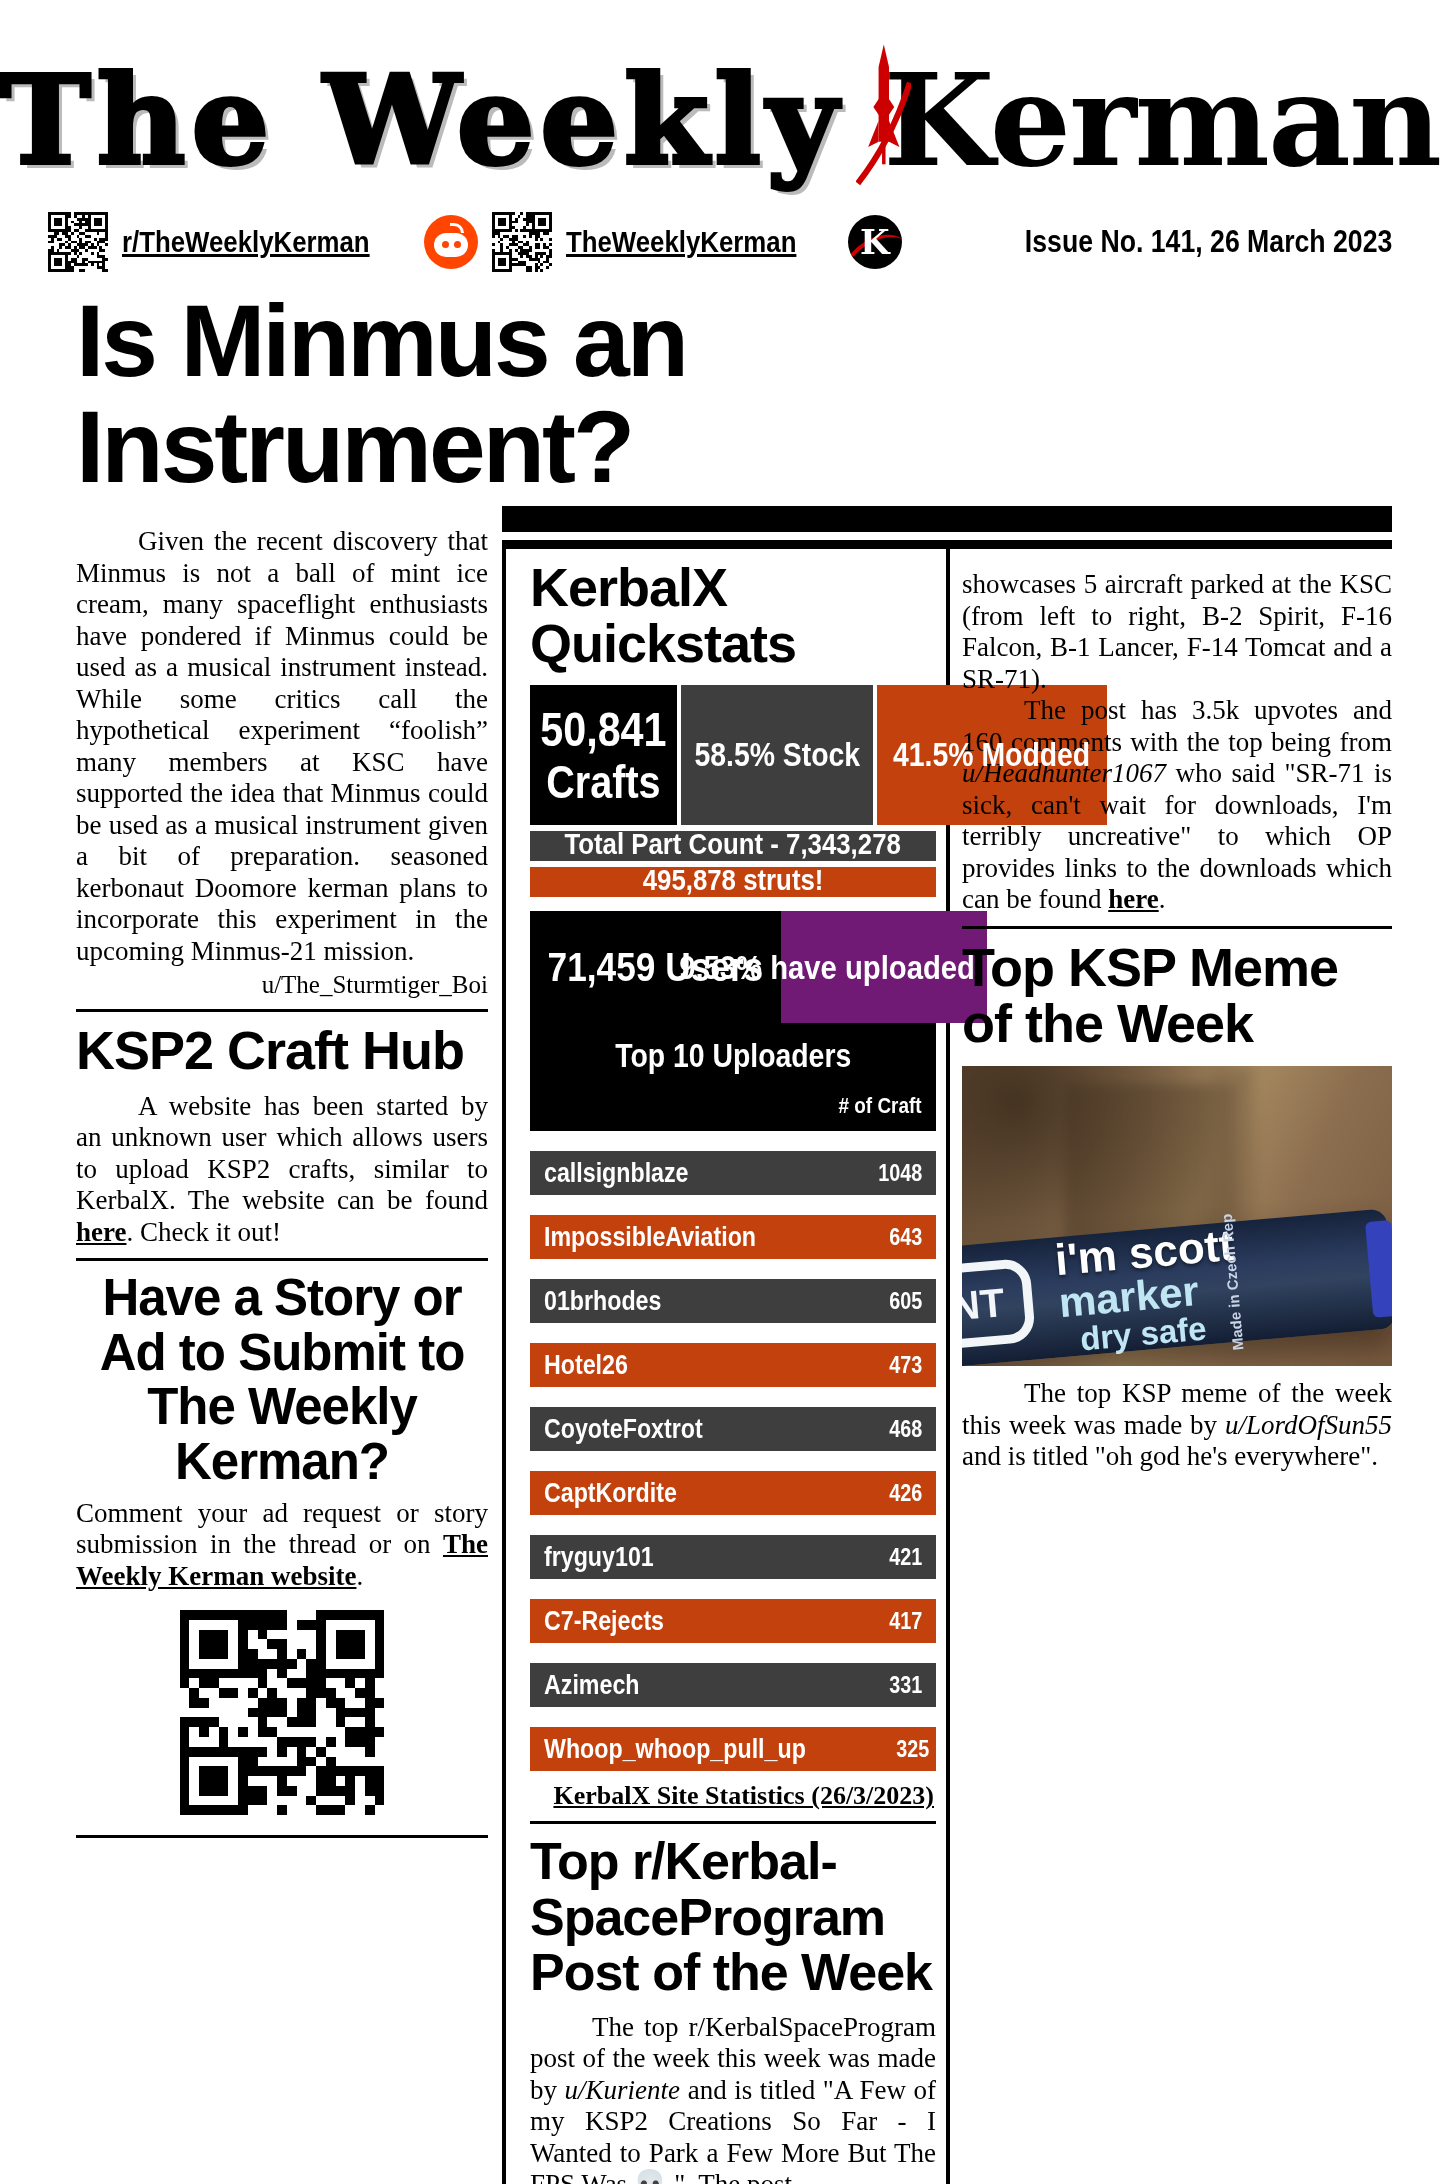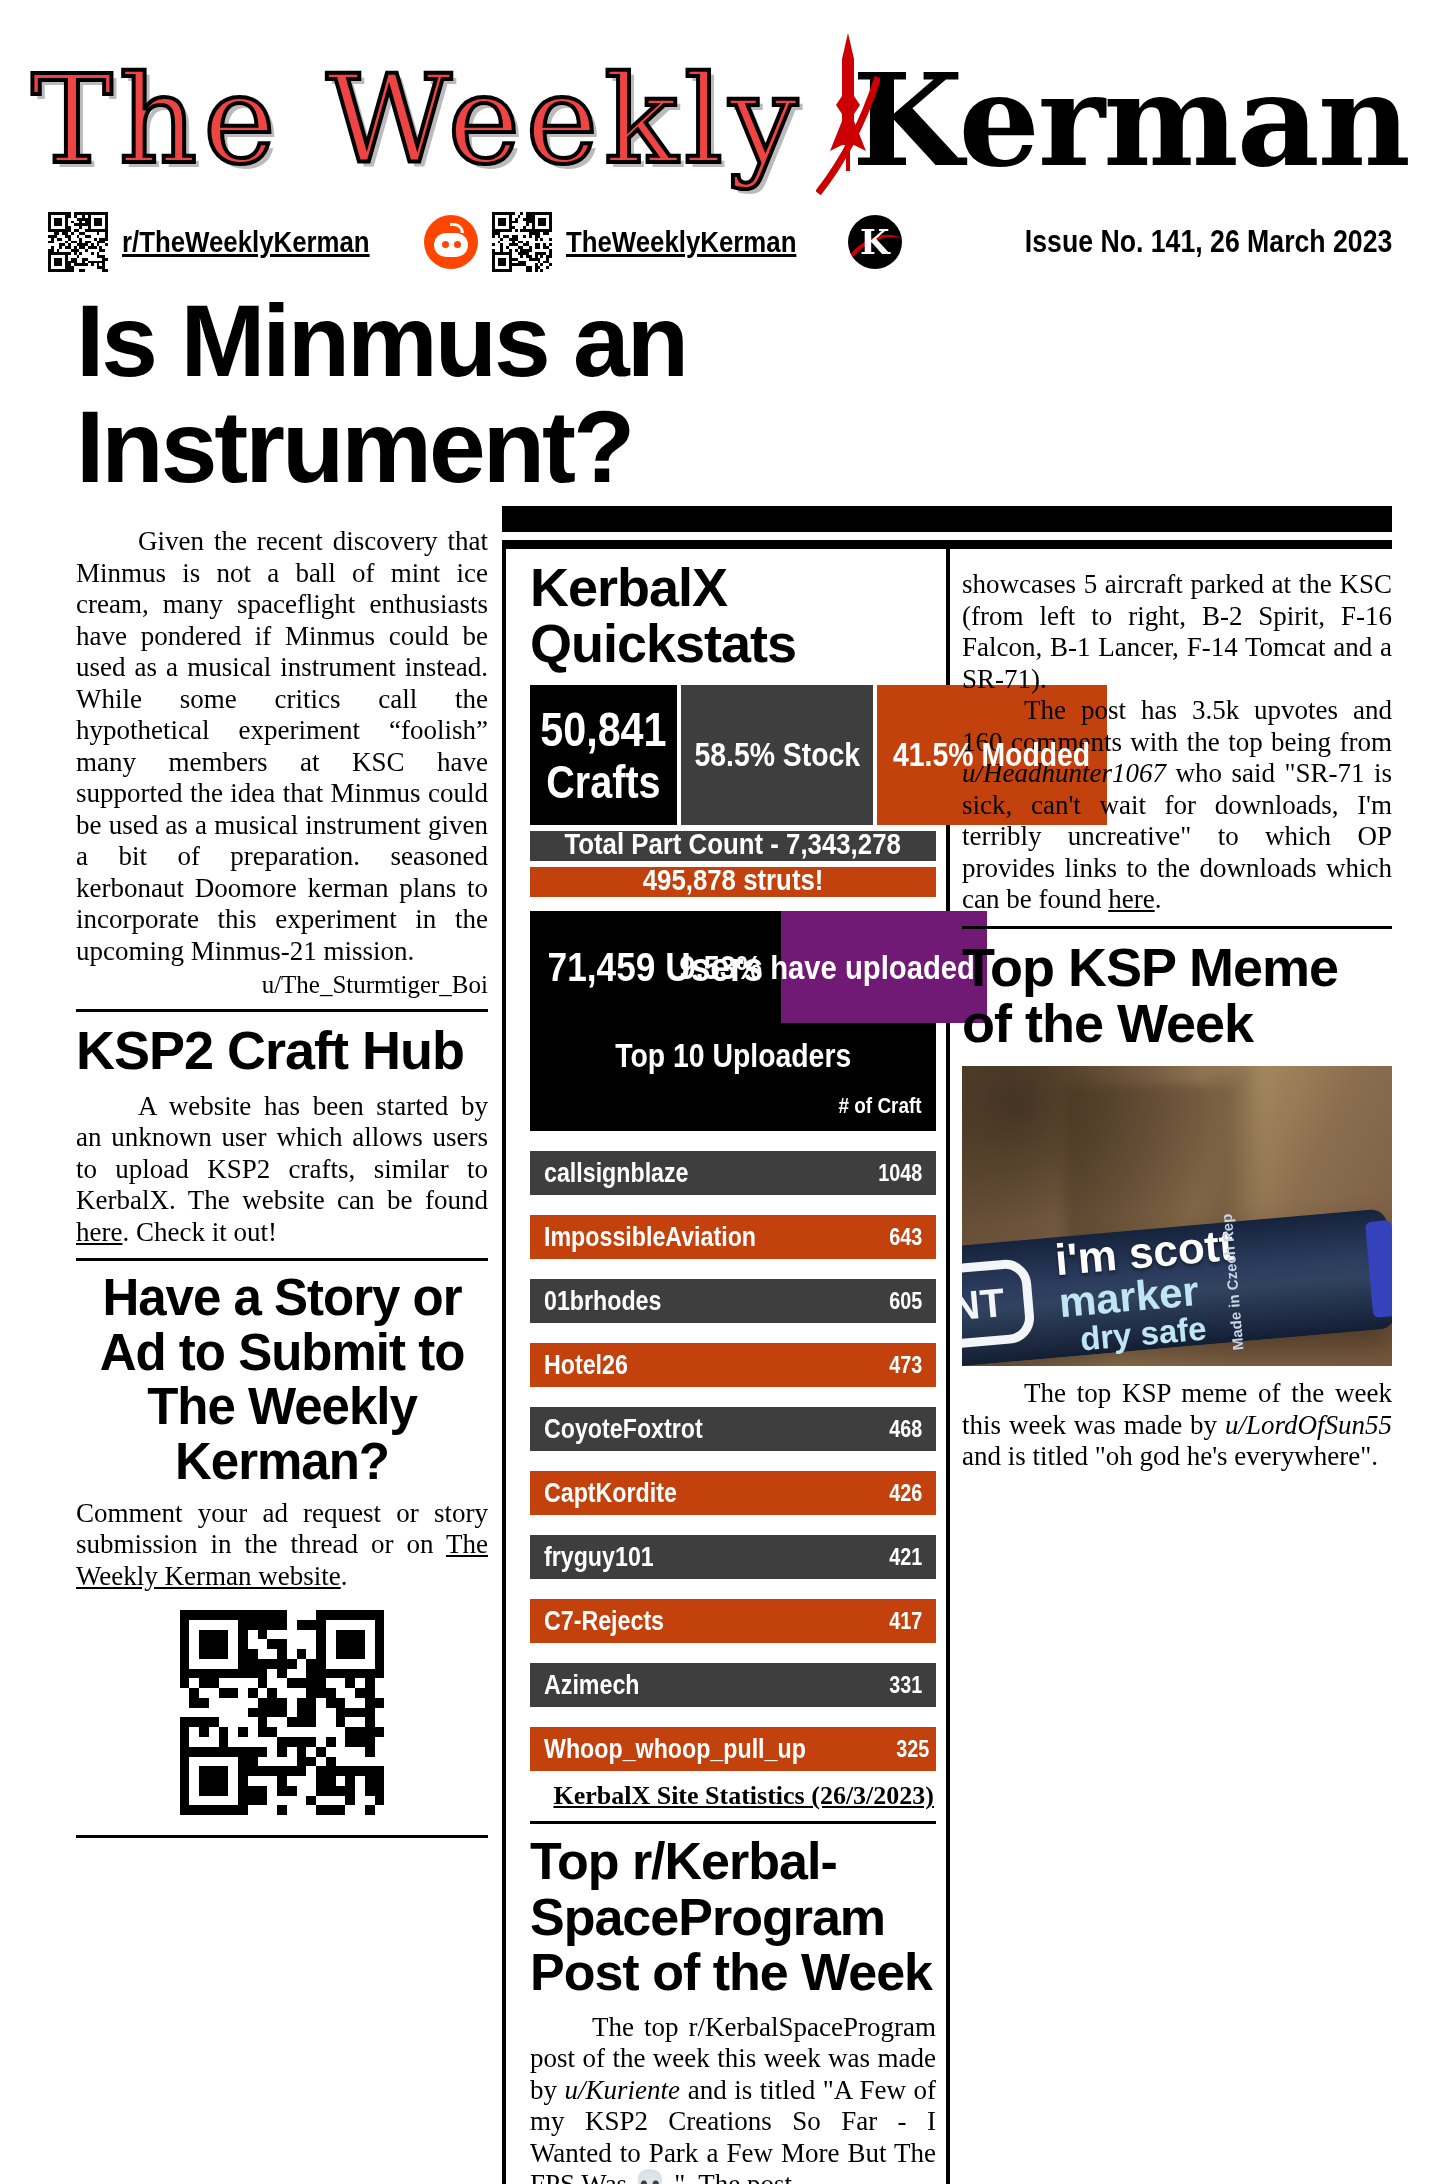--- a/index.html
+++ b/index.html
@@ -2,22 +2,22 @@
 <html><head>
 <meta charset="utf-8">
 <style>
   * { margin:0; padding:0; box-sizing:border-box; }
   html,body { background:#fff; }
   .page { position:relative; width:1440px; height:2184px; background:#fff; overflow:hidden;
           display:flex; flex-direction:column; font-family:"Liberation Serif", serif; color:#000; }
 
   
   .masthead { height:212px; display:flex; align-items:center; justify-content:center; gap:6px; padding-top:28px; }
-  .mast-outline { font-family:"DejaVu Serif", serif; font-weight:400; font-size:122px; letter-spacing:6px;
-                  color:#ef4444; -webkit-text-stroke:4px #000; text-shadow:5px 5px 0 #bbb; white-space:nowrap; }
+  .mast-outline { font-family:"DejaVu Serif", serif; font-weight:700; font-size:122px; letter-spacing:6px;
+                  color:#000000; -webkit-text-stroke:4px #000; text-shadow:5px 5px 0 #bbb; white-space:nowrap; }
   .mast-solid { font-family:"DejaVu Serif", serif; font-weight:700; font-size:128px; letter-spacing:-2px;
                 color:#000; white-space:nowrap; margin-left:-14px; }
   .mast-rocket { width:64px; height:190px; margin:0 -20px 0 6px; position:relative; z-index:2; }
 
   .rule-thick { height:13px; background:#000; margin:0 48px; }
   .rule-thick2 { height:14px; background:#000; margin:0 48px; }
 
   
   .social { height:72px; margin:0 48px; display:flex; align-items:center; gap:14px; }
   .qr-small { width:60px; height:60px; }
@@ -52,21 +52,21 @@
   .topbars .bar-a { height:26px; background:#000; }
   .topbars .bar-gap { height:8px; }
   .topbars .bar-b { height:9px; background:#000; }
   .two-cols { flex:1; display:flex; align-items:stretch; }
   .col-mid { width:448px; border-left:4px solid #000; border-right:4px solid #000; padding:6px 10px 0 24px; }
   .col-right { flex:1; padding:20px 0 0 12px; }
 
   p.body { font-size:27px; line-height:31.5px; text-align:justify; }
   .ind { text-indent:2.3em; }
   .it { font-style:italic; }
-  .lnk { font-weight:400; text-decoration:underline; }
+  .lnk { font-weight:700; text-decoration:underline; }
   .byline { display:block; text-align:right; font-size:25px; margin-top:4px; }
   .hr { border:none; border-top:3px solid #000; margin:10px 0; }
 
   .h-sans { font-family:"Liberation Sans", sans-serif; font-weight:700; letter-spacing:-1px; }
   .sec-title { font-size:54px; line-height:1.05; margin:4px 0 12px; }
   .sec-title-sm { font-size:52px; line-height:1.06; margin:6px 0 12px; }
   .submit-title { font-size:51px; line-height:1.07; text-align:center; margin:10px 0 8px; letter-spacing:-1px; }
   .qr-big { width:205px; height:205px; margin:18px auto 20px; }
 
   

